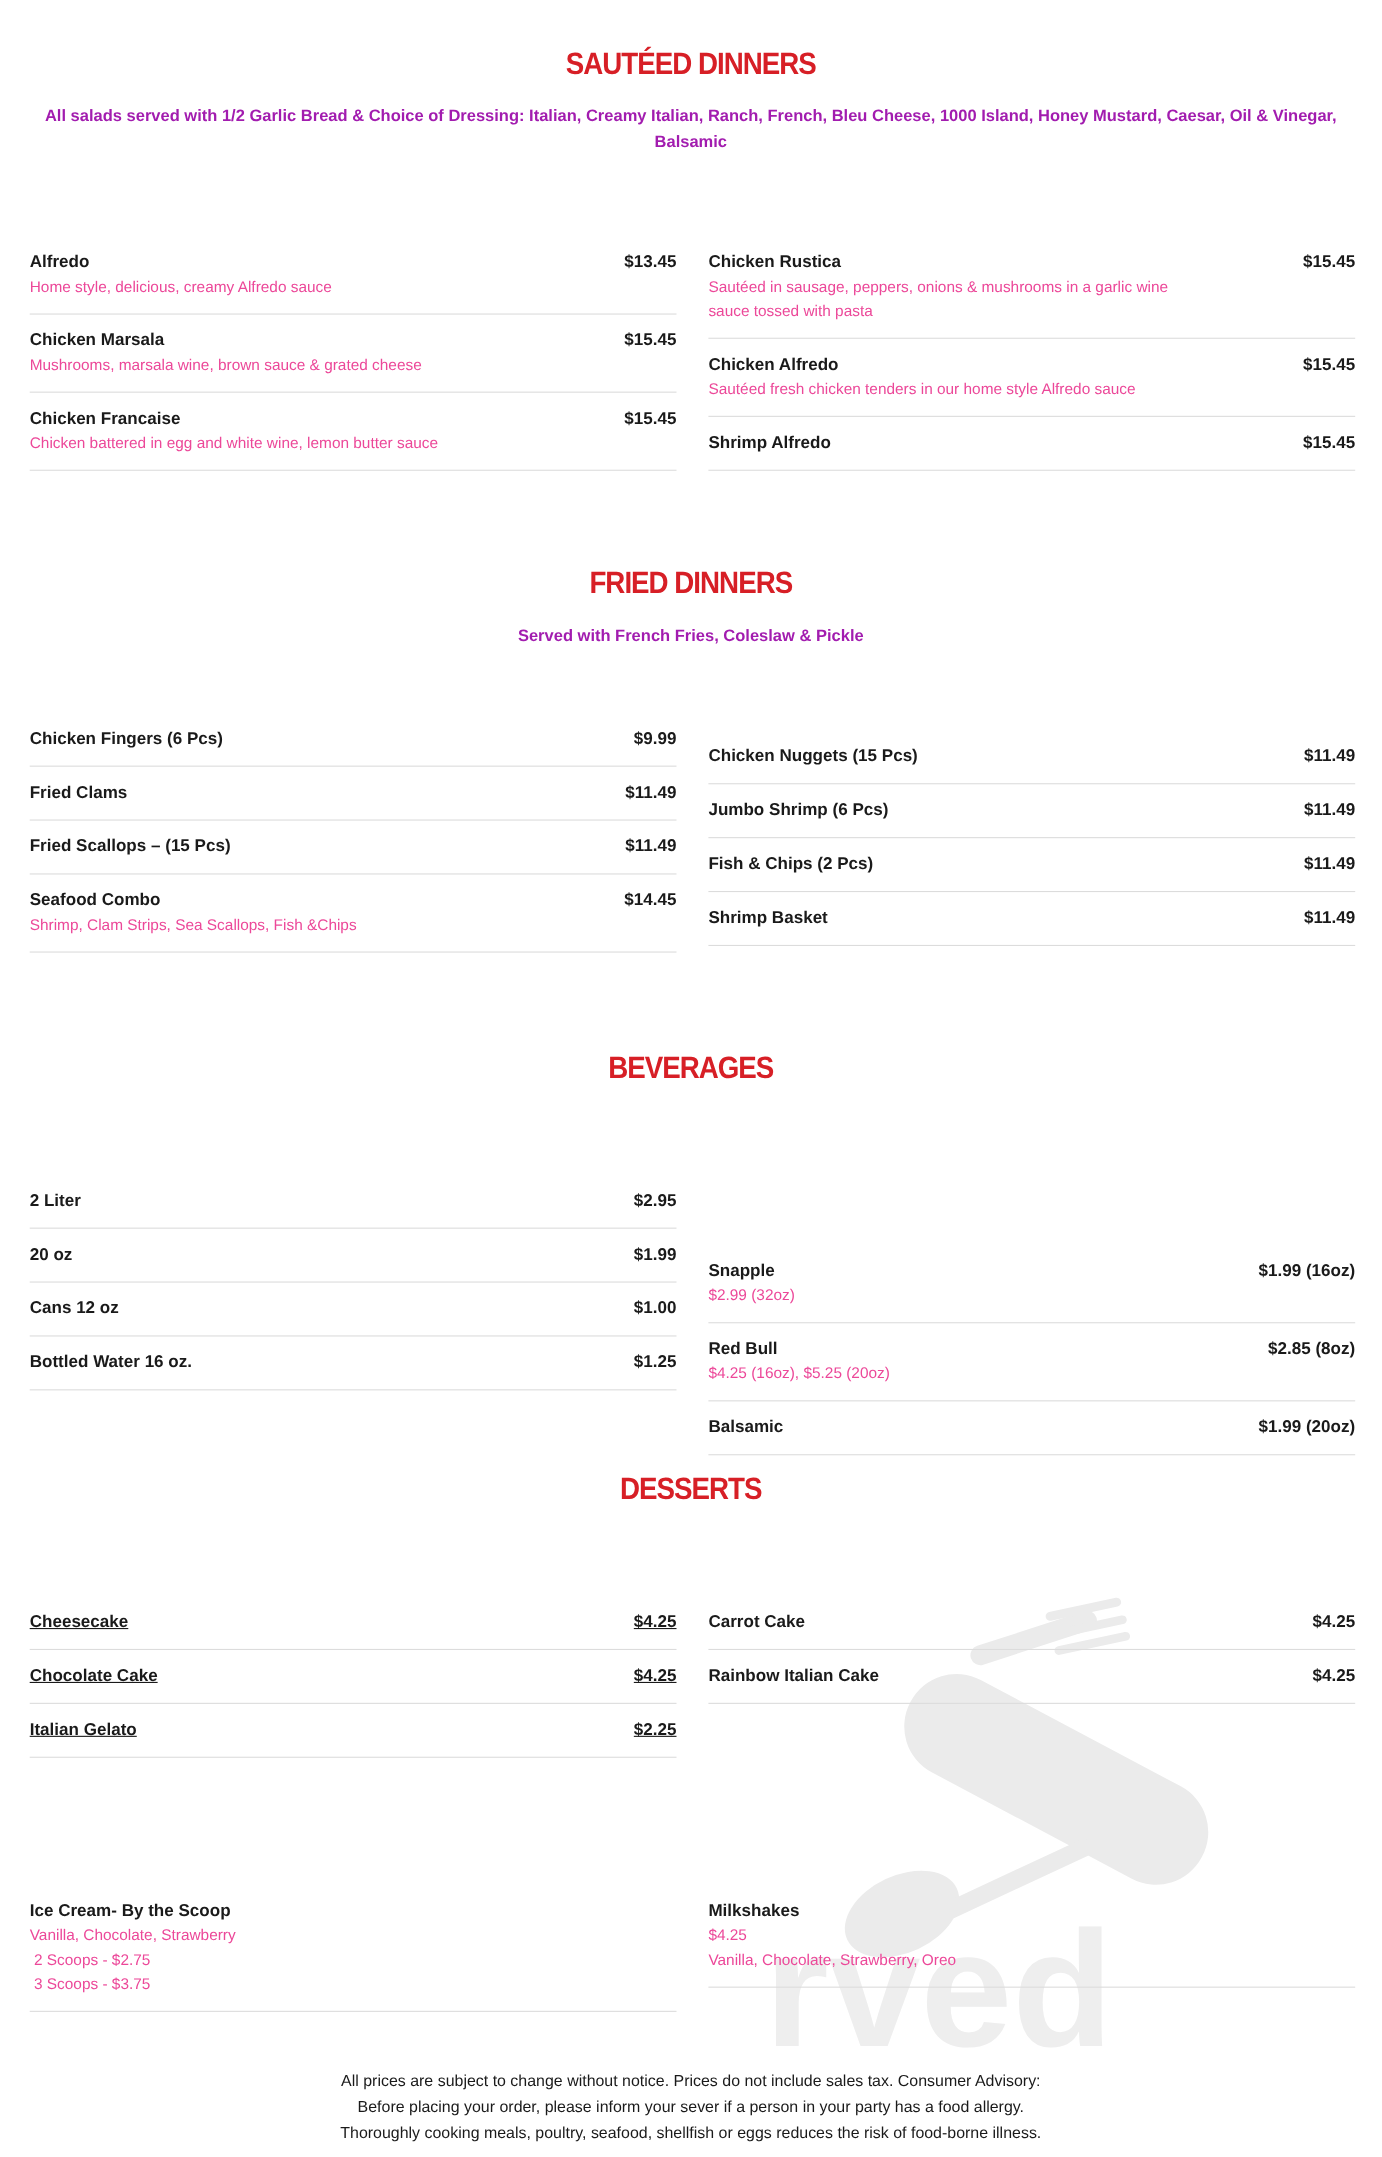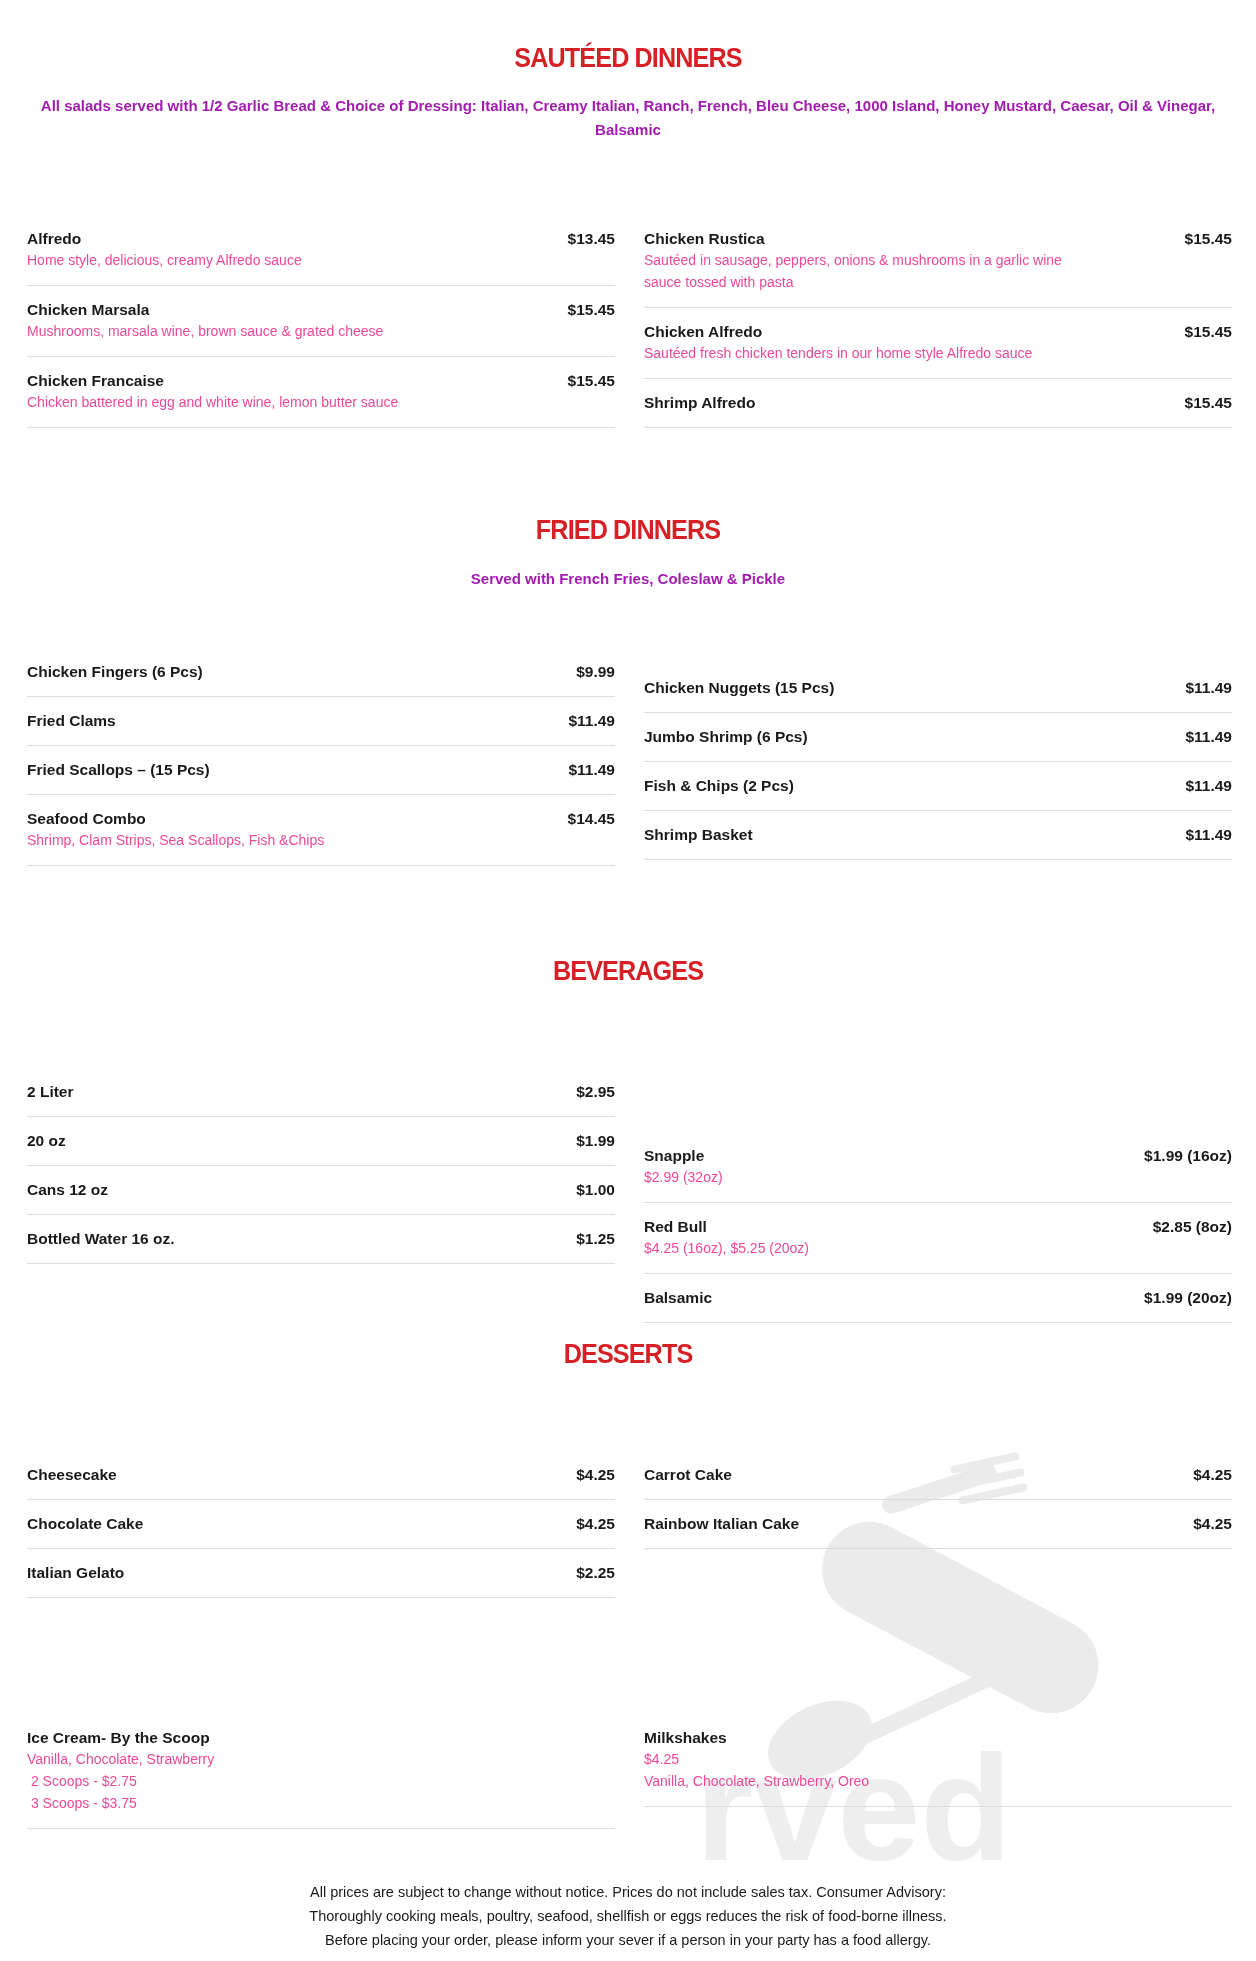--- a/index.html
+++ b/index.html
@@ -205,21 +205,21 @@
   <div class="item">
     <div class="row">
         <span class="name">Balsamic</span>
         <span class="price">$1.99 (20oz)</span>
       </div>
   </div>
 </div>
 
 <div class="section-title" style="top:1338px;">DESSERTS</div>
 
-<div class="col left" style="top:1451px;">
+<div class="col left" style="top:1451px;text-decoration:underline;">
   <div class="item">
     <div class="row">
         <span class="name">Cheesecake</span>
         <span class="price">$4.25</span>
       </div>
   </div>
   <div class="item">
     <div class="row">
         <span class="name">Chocolate Cake</span>
         <span class="price">$4.25</span>
@@ -264,15 +264,15 @@
     <div class="row">
         <span class="name">Milkshakes</span>
       </div>
     <div class="desc">$4.25</div>
     <div class="desc">Vanilla, Chocolate, Strawberry, Oreo</div>
   </div>
 </div>
 
 <div class="footer">
   <div>All prices are subject to change without notice. Prices do not include sales tax. Consumer Advisory:</div>
+  <div>Before placing your order, please inform your sever if a person in your party has a food allergy.</div>
   <div>Thoroughly cooking meals, poultry, seafood, shellfish or eggs reduces the risk of food-borne illness.</div>
-  <div>Before placing your order, please inform your sever if a person in your party has a food allergy.</div>
 </div>
 
 </body></html>

